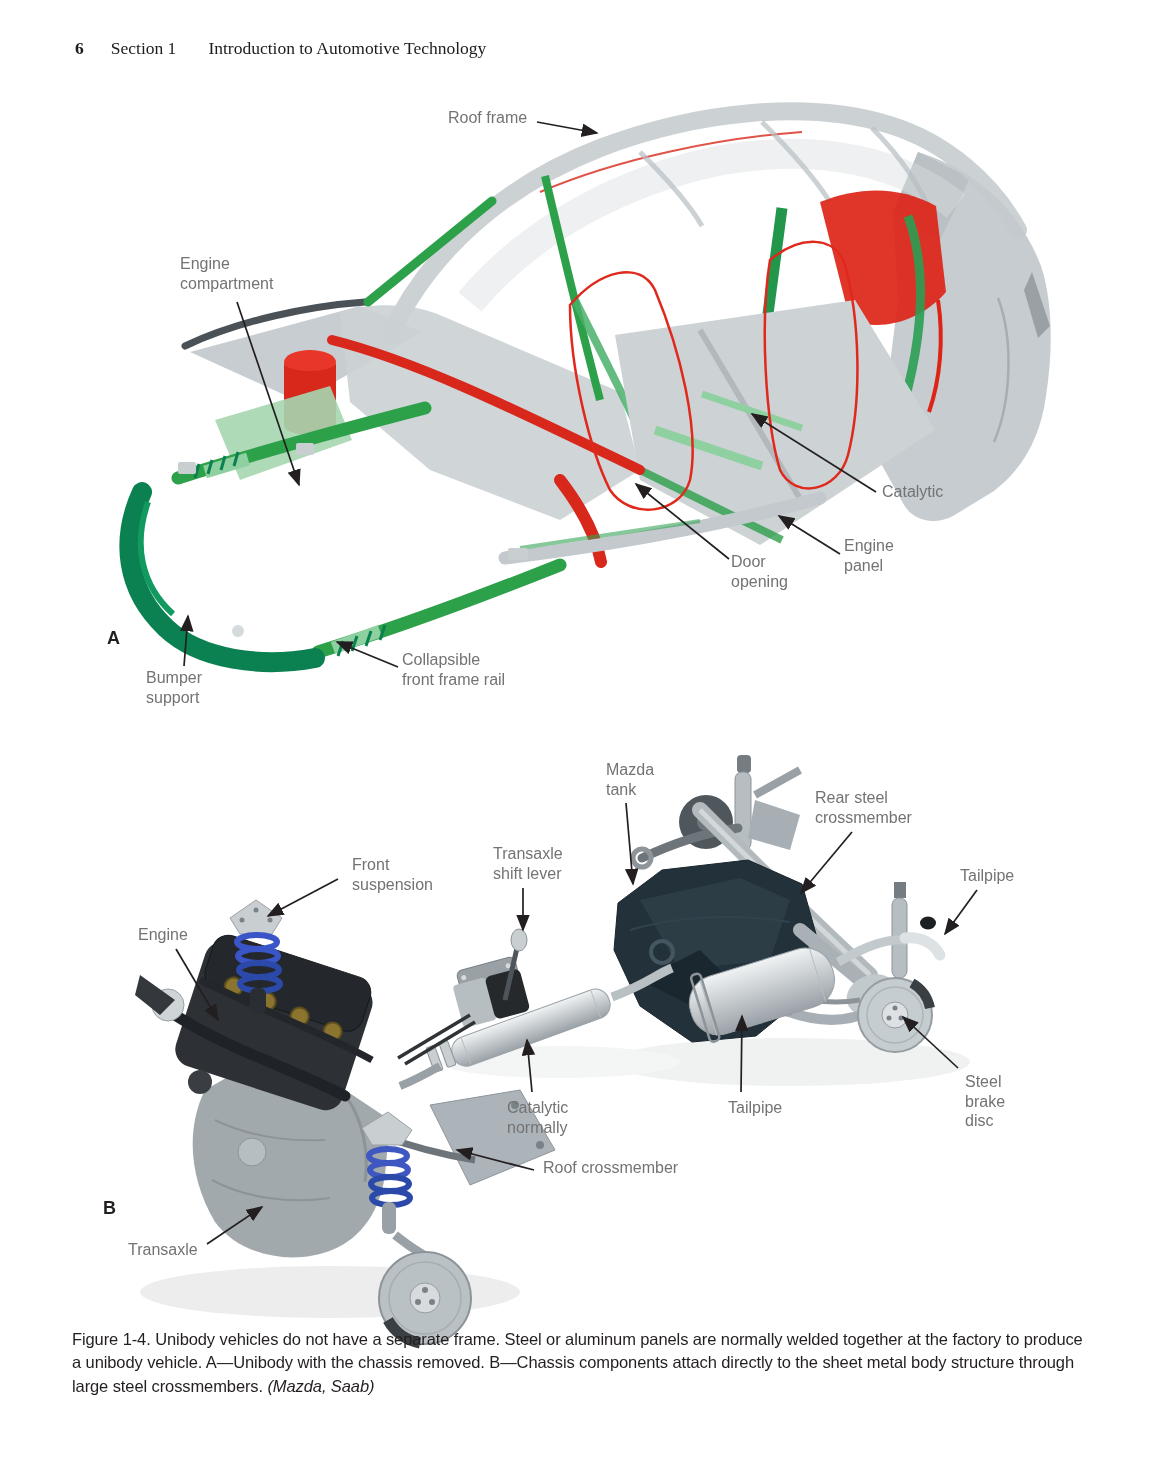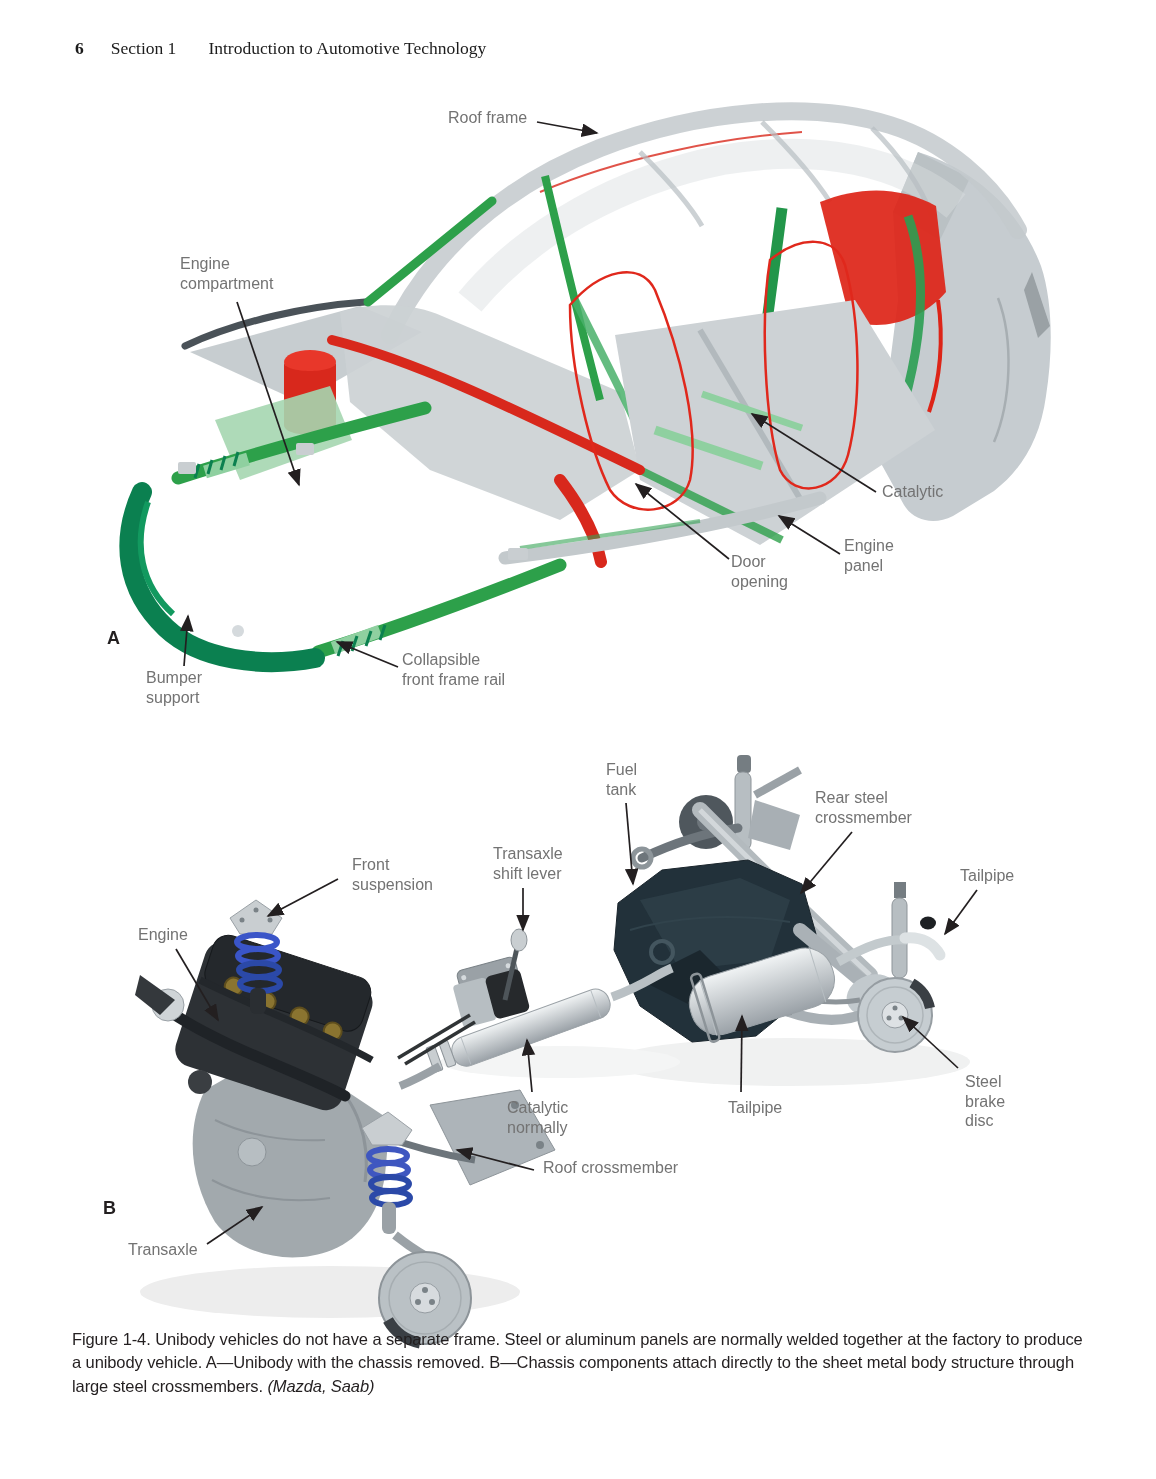--- a/index.html
+++ b/index.html
@@ -280,21 +280,21 @@
 <div class="lbl" style="left:844px;top:536px">Engine
 panel</div>
 <div class="lbl" style="left:731px;top:552px">Door
 opening</div>
 <div class="panel-letter" style="left:107px;top:628px">A</div>
 <div class="lbl" style="left:146px;top:668px">Bumper
 support</div>
 <div class="lbl" style="left:402px;top:650px">Collapsible
 front frame rail</div>
 
-<div class="lbl" style="left:606px;top:760px">Fuel
+<div class="lbl" style="left:606px;top:760px">Mazda
 tank</div>
 <div class="lbl" style="left:815px;top:788px">Rear steel
 crossmember</div>
 <div class="lbl" style="left:960px;top:866px">Tailpipe</div>
 <div class="lbl" style="left:352px;top:855px">Front
 suspension</div>
 <div class="lbl" style="left:493px;top:844px">Transaxle
 shift lever</div>
 <div class="lbl" style="left:138px;top:925px">Engine</div>
 <div class="lbl" style="left:507px;top:1098px">Catalytic

